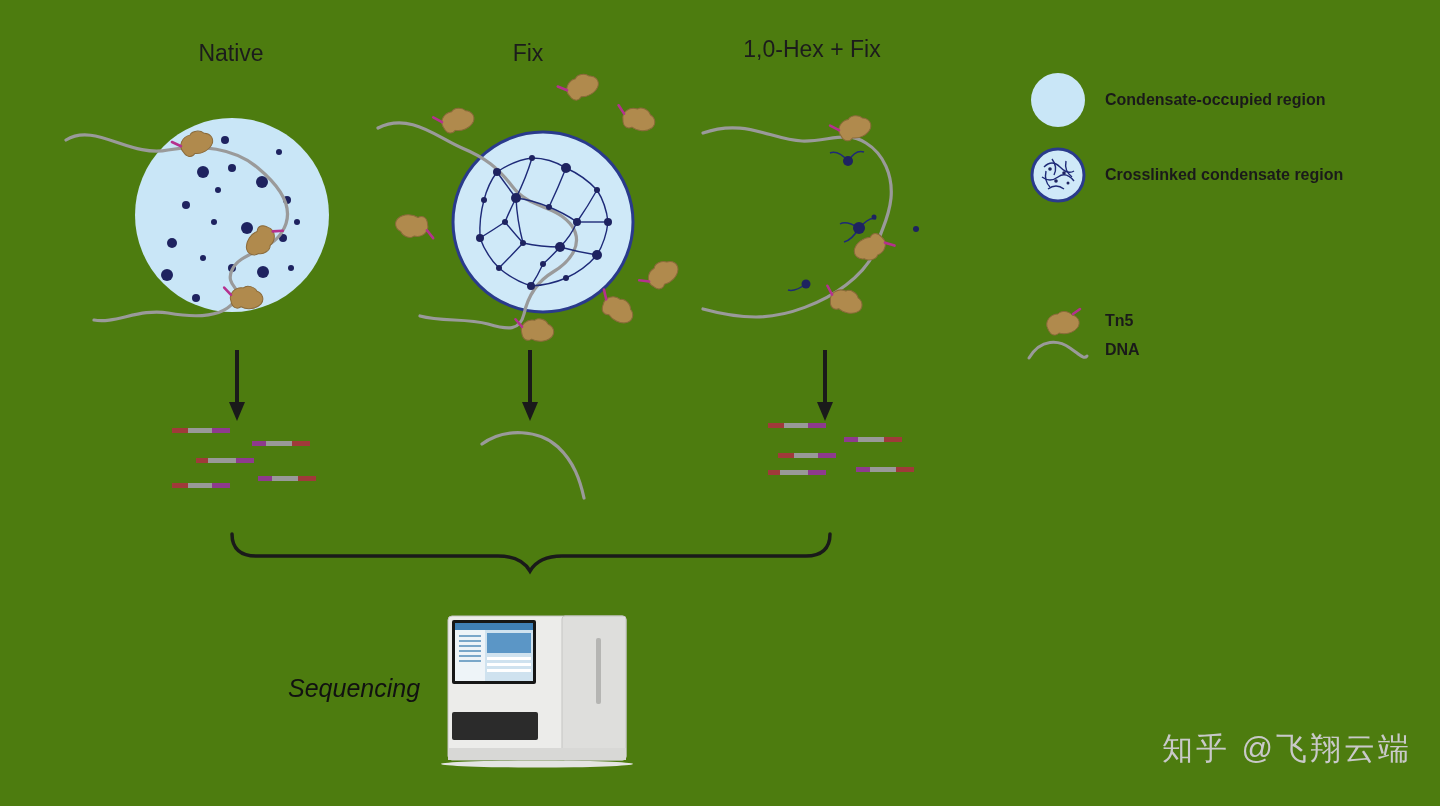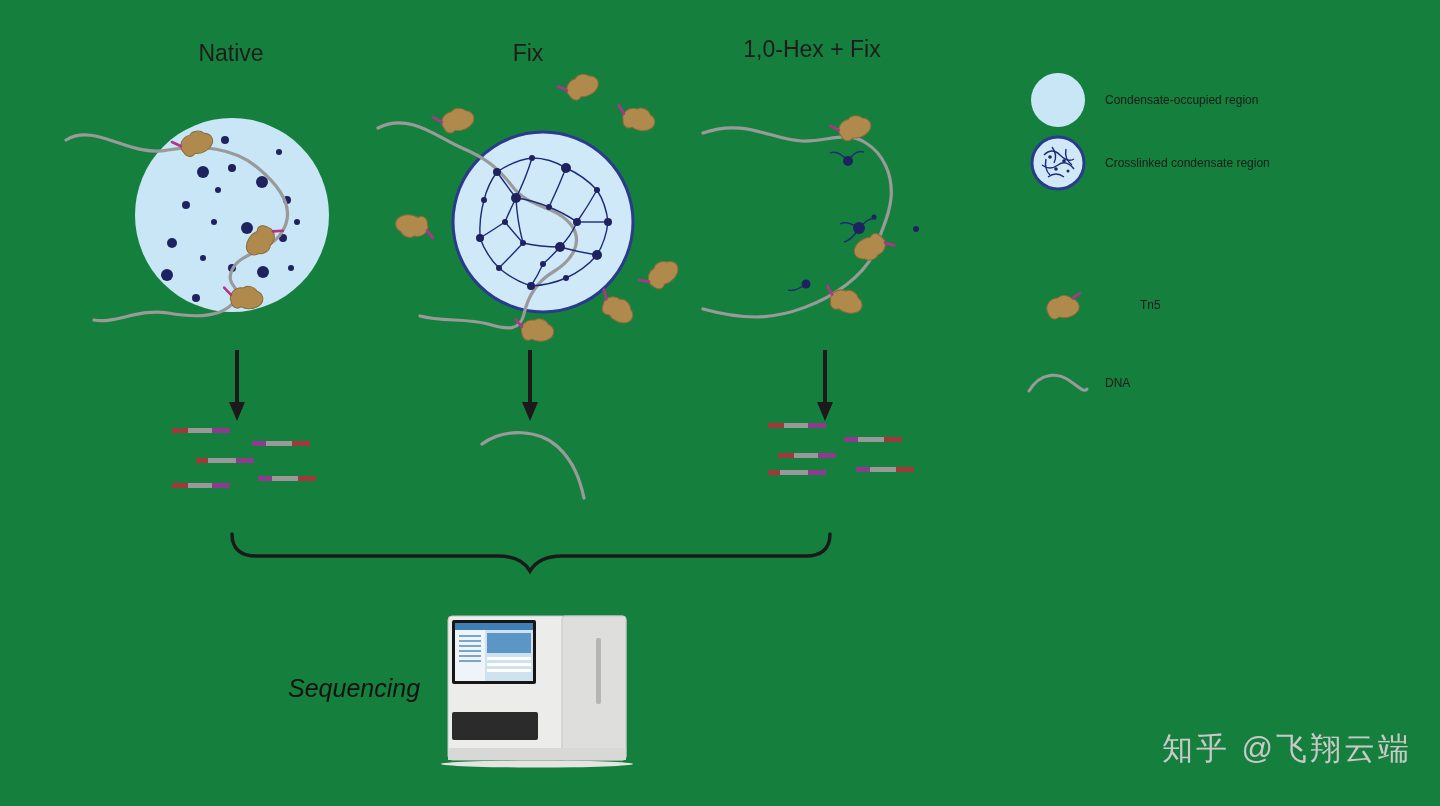--- a/index.html
+++ b/index.html
@@ -1,28 +1,28 @@
 <!DOCTYPE html>
 <html><head>
 <meta charset="utf-8">
 <style>
   html,body { margin:0; padding:0; background:#ffffff; }
   .canvas {
-    position:relative; width:1440px; height:806px; background:#15803d;
+    position:relative; width:1440px; height:806px; background:#4d7c0f;
     font-family:"Liberation Sans", sans-serif; overflow:hidden;
   }
   .art { position:absolute; left:0; top:0; }
   .col-label {
     position:absolute; transform:translateX(-50%);
     font-size:23px; color:#1c1c1c; white-space:nowrap;
   }
   .legend { position:absolute; left:1010px; top:0; width:430px; height:480px; }
   .legend-row { position:absolute; left:0; display:flex; align-items:center; height:56px; }
   .legend-icon { width:95px; display:flex; justify-content:center; align-items:center; flex:0 0 95px; }
-  .legend-label { font-size:12px; color:#1a1a1a; white-space:nowrap; }
+  .legend-label { font-size:16px; color:#1a1a1a; white-space:nowrap;font-weight:bold; }
   .seq-label { position:absolute; left:288px; top:674px; font-size:25px; color:#111;font-style:italic; }
   .watermark {
     position:absolute; right:28px; top:728px; font-size:31px;
     color:#c9c9c9; letter-spacing:3px; white-space:nowrap;margin-left:8px;
   }
 </style>
 </head>
 <body>
 
 <div class="canvas">
@@ -229,21 +229,21 @@
 
     <div class="legend-row" style="top:72px;">
       <span class="legend-icon">
         <svg width="58" height="56" viewBox="0 0 58 56">
             <circle cx="29" cy="28" r="27" fill="#c9e6f7"></circle>
           </svg>
       </span>
       <span class="legend-label">Condensate-occupied region</span>
     </div>
 
-    <div class="legend-row" style="top:135px;justify-content:space-between;">
+    <div class="legend-row" style="top:147px;justify-content:space-between;">
       <span class="legend-icon">
         <svg width="58" height="56" viewBox="0 0 58 56">
           <circle cx="29" cy="28" r="26" fill="#cfe9f8" stroke="#2a3a8c" stroke-width="3"></circle>
           <g fill="none" stroke="#1e2a78" stroke-width="1.4">
             <path d="M15,20 Q23,12 31,20 T45,24"></path>
             <path d="M13,30 Q21,36 29,30 T45,34"></path>
             <path d="M19,42 Q27,36 35,42"></path>
             <path d="M23,12 Q29,20 25,28"></path>
             <path d="M37,14 Q35,24 43,30"></path>
             <path d="M17,24 Q15,34 21,40"></path>
@@ -253,33 +253,33 @@
               <circle cx="35" cy="26" r="1.8"></circle>
             <circle cx="27" cy="34" r="1.8"></circle>
               <circle cx="39" cy="36" r="1.5"></circle>
           </g>
         </svg>
       </span>
       <span class="legend-label">Crosslinked condensate region</span>
     </div>
 
 
-    <div class="legend-row" style="top:277px;gap:35px;">
+    <div class="legend-row" style="top:293px;">
       <span class="legend-icon">
         <svg width="48" height="32" viewBox="0 0 48 32">
           <g transform="translate(14,18)">
             <path d="M0,6 C-4,-1 2,-9 10,-9 C13,-13 21,-12 24,-8 C30,-7 33,-1 30,4 C26,10 17,12 11,10 C7,14 2,12 0,6 Z" fill="#b08a4d" stroke="#8a6a3a" stroke-width="1"></path>
             <path d="M25,-9 L32,-14" stroke="#b5318e" stroke-width="2.6" stroke-linecap="round" fill="none"></path>
           </g>
         </svg>
       </span>
       <span class="legend-label">Tn5</span>
     </div>
 
-    <div class="legend-row" style="top:355px;">
+    <div class="legend-row" style="top:322px;">
       <span class="legend-icon">
         <svg width="64" height="32" viewBox="0 0 64 32">
           <path d="M3,24 C15,4 33,6 44,14 C53,20 58,26 61,22" fill="none" stroke="#9a9a9a" stroke-width="3" stroke-linecap="round"></path>
         </svg>
       </span>
       <span class="legend-label">DNA</span>
     </div>
 
 
   </div>

